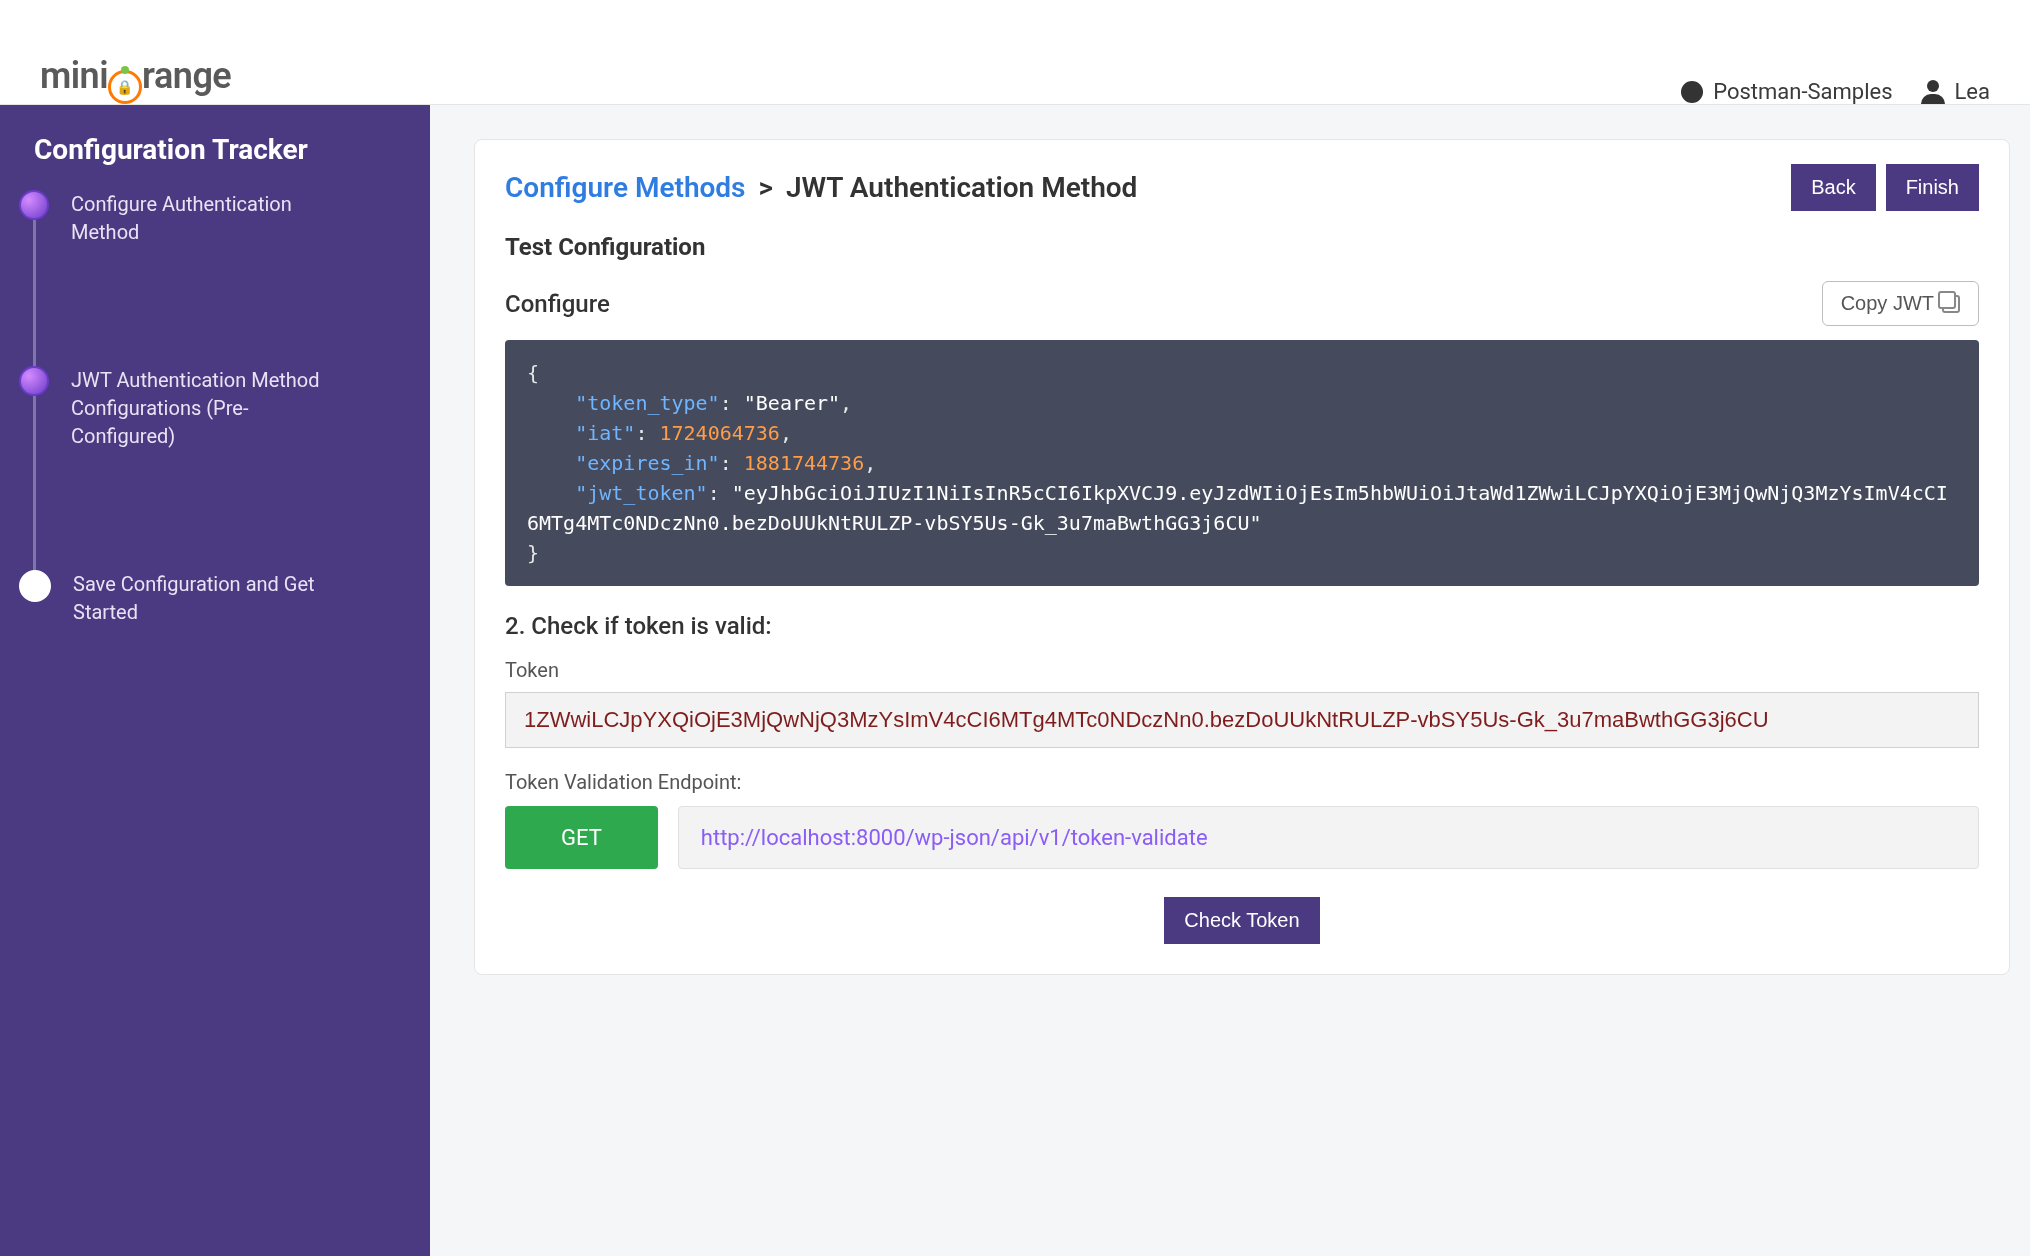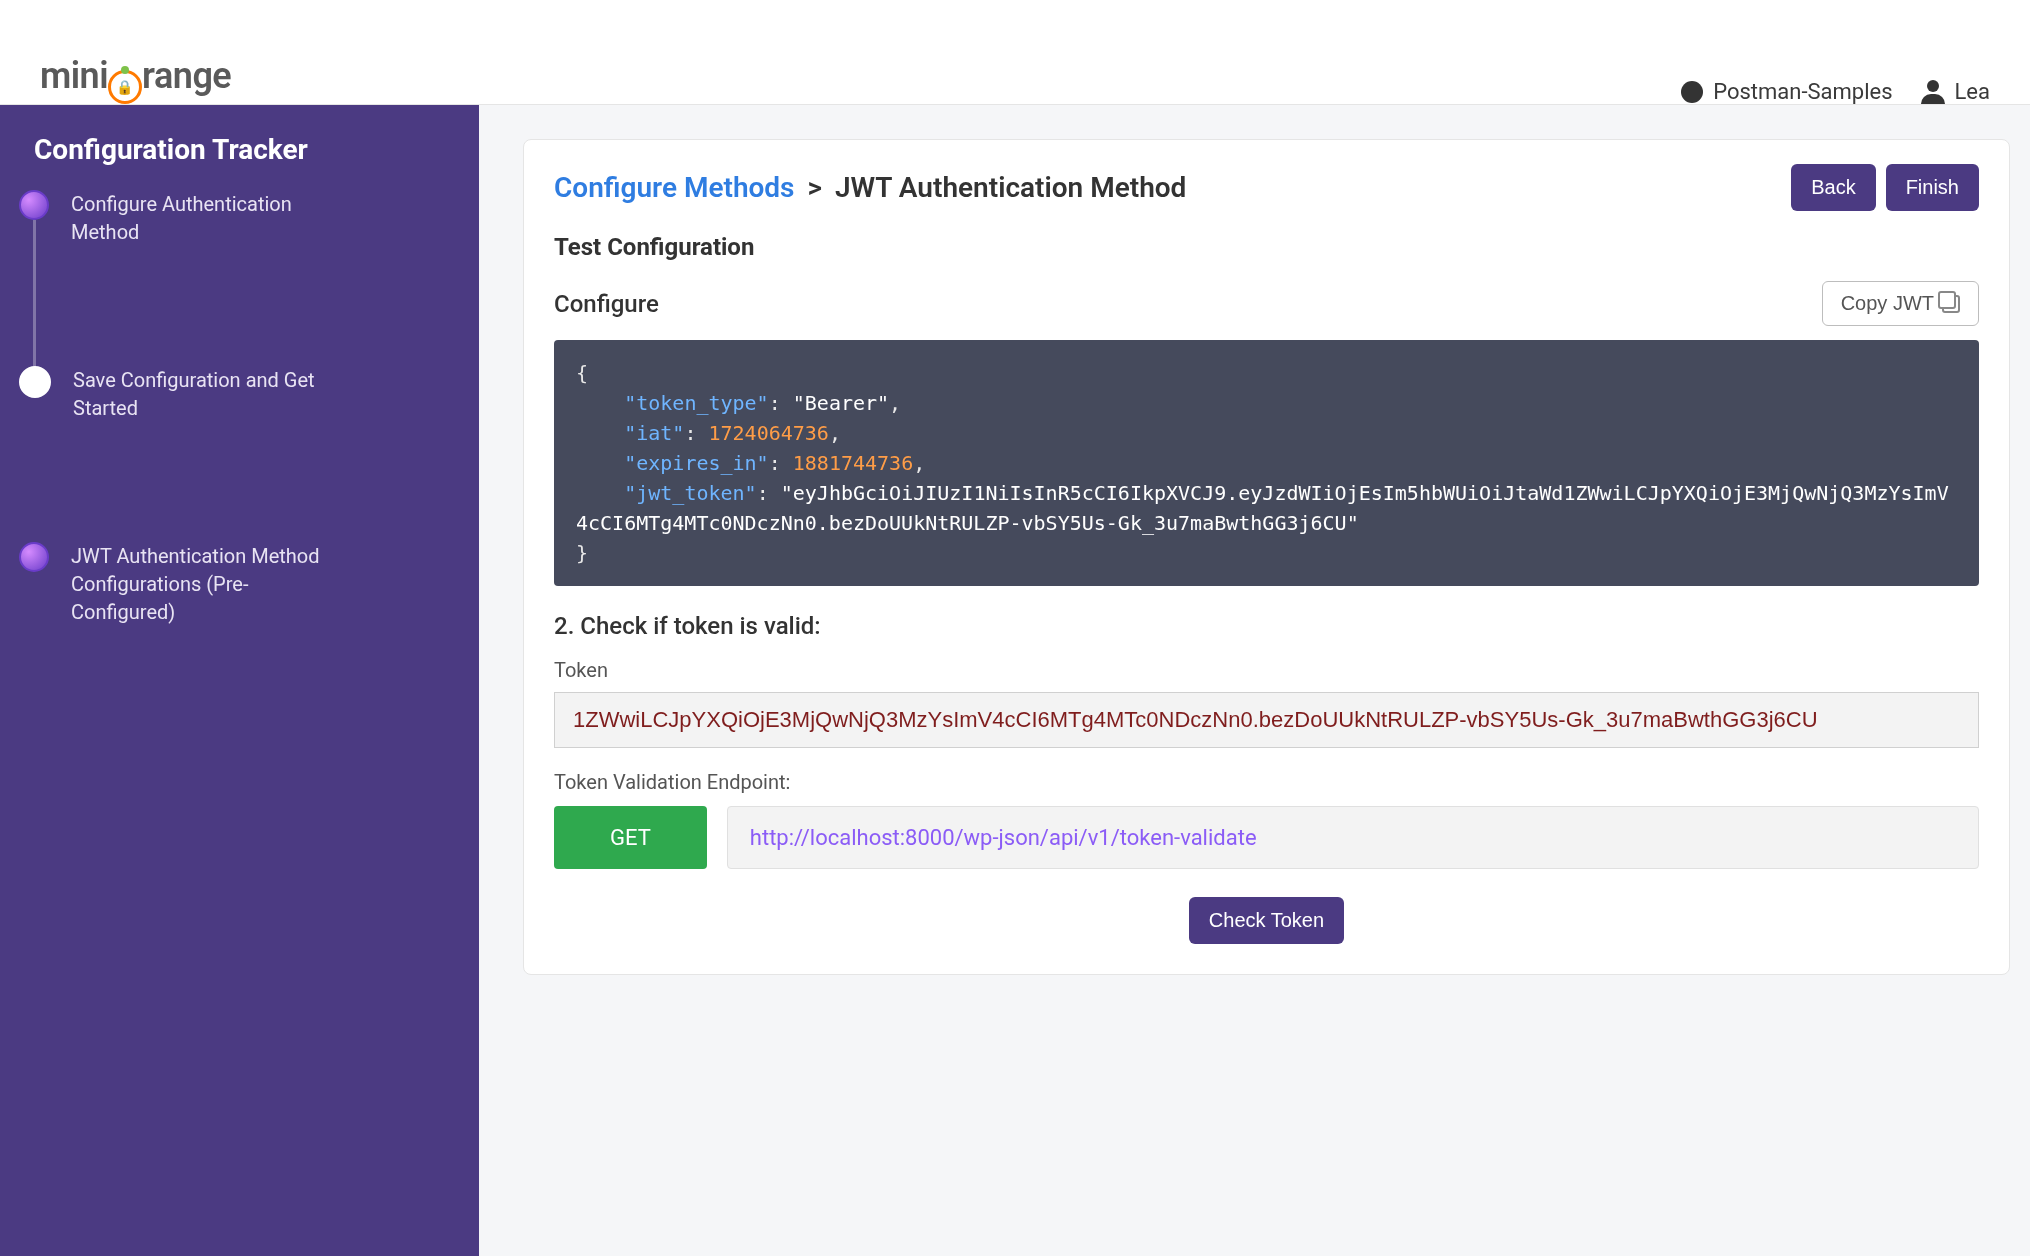--- a/index.html
+++ b/index.html
@@ -12,40 +12,40 @@
   .logo-orange .o-ring::before { content: ""; position: absolute; top: -7px; left: 50%; transform: translateX(-50%); width: 8px; height: 8px; border-radius: 50%; background: #7ec24a; }
   .logo-orange .o-inner { font-size: 14px; color: #ff7a00; }
   .topbar-right { display: flex; align-items: center; gap: 28px; }
   .tr-item { display: flex; align-items: center; gap: 10px; font-size: 22px; color: #3a3a3a; cursor: pointer; }
   .icon-circle { width: 22px; height: 22px; border-radius: 50%; background: #333; display: inline-block; }
   .icon-user { width: 24px; height: 24px; display: inline-block; position: relative; }
   .icon-user::before { content: ""; position: absolute; top: 0; left: 6px; width: 12px; height: 12px; background: #333; border-radius: 50%; }
   .icon-user::after { content: ""; position: absolute; bottom: 0; left: 0; width: 24px; height: 10px; background: #333; border-radius: 12px 12px 0 0; }
 
   .layout { display: flex; min-height: calc(100vh - 105px); }
-  .sidebar { width: 479px; background: #4b3a82; color: #fff; padding: 28px 30px 36px 34px; }
+  .sidebar { width: 430px; background: #4b3a82; color: #fff; padding: 28px 30px 36px 34px; }
   .sidebar h2 { font-size: 28px; font-weight: 700; margin-bottom: 24px; }
   .steps { position: relative; }
   .step { display: flex; gap: 22px; position: relative; padding-bottom: 120px; }
   .step:last-child { padding-bottom: 0; }
   .step .marker { width: 30px; height: 30px; border-radius: 50%; background: radial-gradient(circle at 30% 30%, #d58bff, #6a3cc9); flex-shrink: 0; z-index: 2; position: relative; margin-left: -49px; border: 2px solid #6a3cc9; }
   .step.current .marker { background: #fff; border: 6px solid #fff; width: 32px; height: 32px; }
   .step .line { position: absolute; left: -35px; top: 30px; bottom: -15px; width: 3px; background: rgba(255,255,255,0.3); }
   .step:last-child .line { display: none; }
   .step-label { font-size: 20px; line-height: 1.4; color: #e8e3f3; max-width: 280px; }
 
   .main { flex: 1; padding: 34px 20px 34px 44px; }
   .main-card { background: #fff; border: 1px solid #e5e5e5; border-radius: 8px; padding: 24px 30px 30px; }
   .breadcrumb-row { display: flex; align-items: center; justify-content: space-between; margin-bottom: 22px; }
   .breadcrumb { font-size: 28px; font-weight: 600; }
   .breadcrumb a { color: #2f7de1; text-decoration: none; }
   .breadcrumb .sep { color: #333; margin: 0 6px; }
   .breadcrumb .current { color: #333; }
   .btn-row { display: flex; gap: 10px; }
-  .btn-purple { background: #4b3a82; color: #fff; border: none; border-radius: 6px; padding: 12px 20px; font-size: 20px; cursor: pointer; }
+  .btn-purple { background: #4b3a82; color: #fff; border: none; border-radius: 0; padding: 12px 20px; font-size: 20px; cursor: pointer; }
 
   .inner-card { border: 1px solid #e5e5e5; border-radius: 8px; padding: 26px 30px; margin-bottom: 24px; }
   .inner-card h3 { font-size: 24px; font-weight: 700; color: #333; margin-bottom: 22px; }
   .kv-row { display: flex; align-items: center; gap: 180px; font-size: 20px; color: #555; }
   .kv-row .v { font-weight: 700; color: #333; }
 
   .section-h { font-size: 24px; font-weight: 700; margin: 12px 0 20px; }
   .subhead-row { display: flex; align-items: center; justify-content: space-between; margin-bottom: 14px; }
   .subhead { font-size: 24px; font-weight: 500; color: #333; }
   .btn-outline { background: #fff; border: 1px solid #bdbdbd; border-radius: 6px; padding: 10px 18px; font-size: 20px; color: #555; cursor: pointer; display: flex; align-items: center; gap: 8px; }
@@ -90,29 +90,29 @@
 
 <div class="layout">
   <aside class="sidebar">
     <h2>Configuration Tracker</h2>
     <div class="steps" style="margin-left: 34px;">
       <div class="step">
         <div class="line"></div>
         <div class="marker"></div>
         <div class="step-label">Configure Authentication Method</div>
       </div>
+      <div class="step">
+        <div class="line"></div>
+        <div class="marker"></div>
+        <div class="step-label">JWT Authentication Method Configurations (Pre-Configured)</div>
+      </div>
       <div class="step current">
 
         <div class="marker"></div>
         <div class="step-label">Save Configuration and Get Started</div>
-      </div>
-      <div class="step">
-        <div class="line"></div>
-        <div class="marker"></div>
-        <div class="step-label">JWT Authentication Method Configurations (Pre-Configured)</div>
       </div>
     </div>
   </aside>
 
   <main class="main">
     <div class="main-card">
       <div class="breadcrumb-row">
         <div class="breadcrumb">
           <a href="#">Configure Methods</a>
           <span class="sep">&gt;</span>

